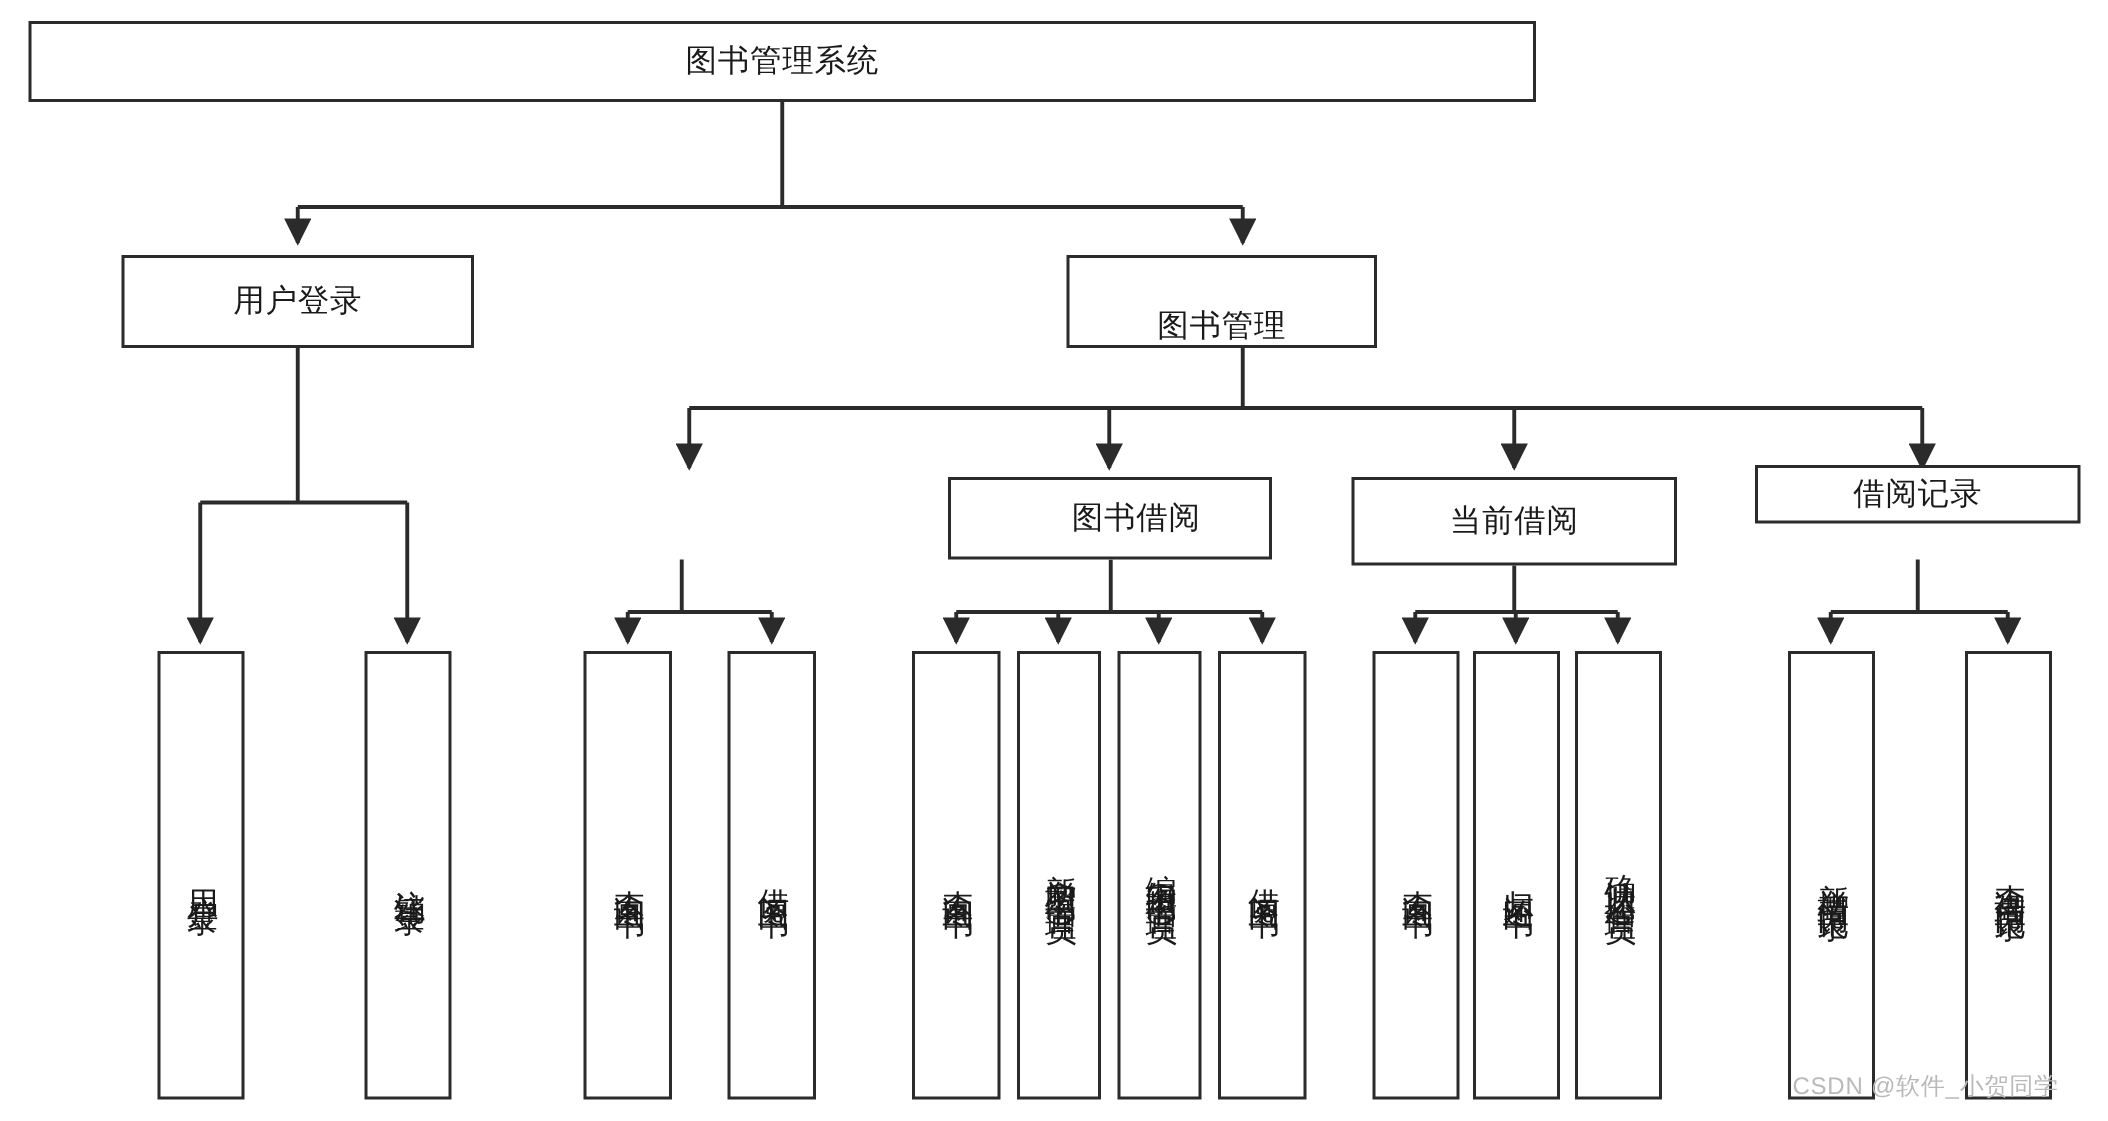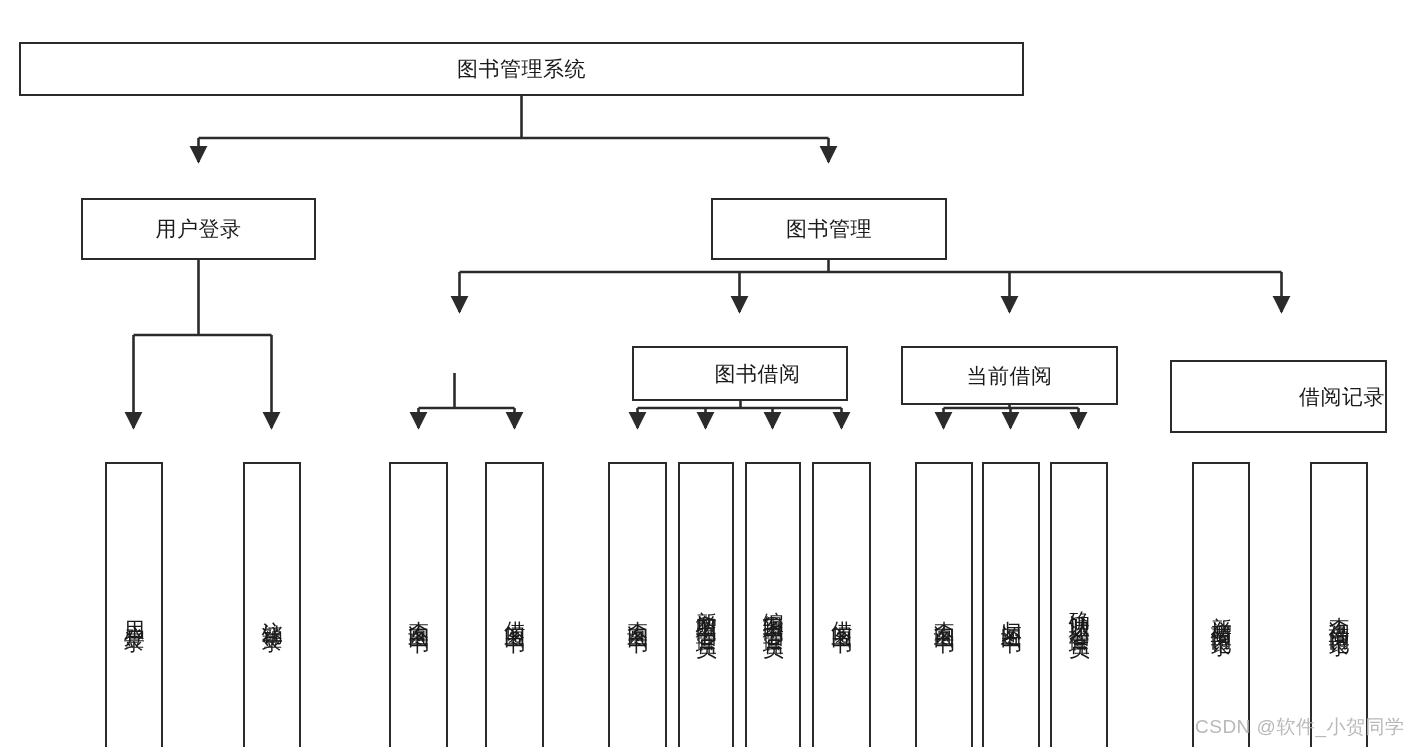--- a/index.html
+++ b/index.html
@@ -28,21 +28,20 @@
   .node {
     position: absolute;
     box-sizing: border-box;
     border: 2px solid #2b2b2b;
     background: #ffffff;
     display: flex;
     align-items: center;
     justify-content: center;
     color: #1a1a1a;
     letter-spacing: 0.5px;
-    margin-top: 28px;
   }
   .node.horiz {
     font-size: 21px;
     line-height: 1.2;
   }
   .node.vert {
     writing-mode: vertical-rl;
     text-orientation: upright;
     font-size: 21px;
     line-height: 1.35;
@@ -51,21 +50,21 @@
   }
   .node.vert .vtext {
     writing-mode: vertical-rl;
     text-orientation: upright;
     display: block;
     white-space: nowrap;
   }
   .watermark {
     position: absolute;
     color: #b9b9b9;
-    font-size: 19px;
+    font-size: 16px;
     white-space: nowrap;
     letter-spacing: 0.5px;
   }
 </style>
 </head>
 <body>
 
 <div id="stage">
 
   <svg id="edges" viewBox="0 0 1405 747" width="1405" height="747" xmlns="http://www.w3.org/2000/svg">
@@ -130,31 +129,31 @@
     </g>
   </svg>
 
   <div class="node horiz" style="left:19px; top:14px; width:1005px; height:54px;">
     <span>图书管理系统</span>
   </div>
 
   <div class="node horiz" style="left:81px; top:170px; width:235px; height:62px;">
     <span>用户登录</span>
   </div>
-  <div class="node horiz" style="left:711px; top:170px; width:236px; height:62px;">
+  <div class="node horiz" style="left:711px; top:170px; width:207px; height:62px;align-items:flex-end;">
     <span>图书管理</span>
   </div>
 
   <div class="node horiz" style="left:632px; top:318px; width:216px; height:55px;padding-left:35px;">
     <span>图书借阅</span>
   </div>
   <div class="node horiz" style="left:901px; top:318px; width:217px; height:59px;">
     <span>当前借阅</span>
   </div>
-  <div class="node horiz" style="left:1170px; top:332px; width:217px; height:73px;justify-content:flex-end;">
+  <div class="node horiz" style="left:1170px; top:310px; width:217px; height:39px;">
     <span>借阅记录</span>
   </div>
 
   <div class="node vert" style="left:105px; top:434px; width:58px; height:299px;">
     <span class="vtext">用户登录</span>
   </div>
   <div class="node vert" style="left:243px; top:434px; width:58px; height:299px;">
     <span class="vtext">注销登录</span>
   </div>
 

